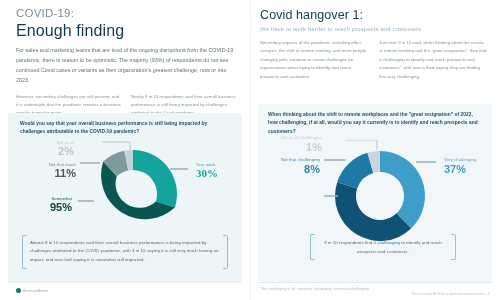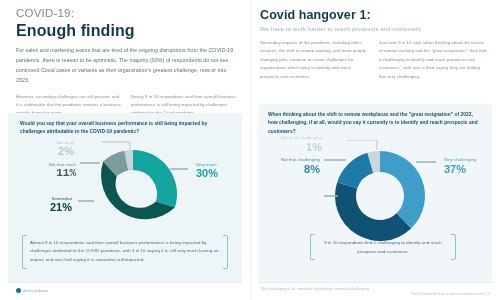--- a/index.html
+++ b/index.html
@@ -13,21 +13,21 @@
   .page{position:relative;width:250px;height:300px;background:#ffffff;box-sizing:border-box;}
   .page.left{padding:0;}
   .gutter{position:absolute;left:0;top:0;width:1px;height:300px;background:#eef2f4;}
 
   
   .kicker{
     font-size:11.5px;color:#7b8c94;letter-spacing:.2px;
     font-weight:400;line-height:1.15;
   }
   .headline{
-    font-size:16px;color:#123b4a;font-weight:700;letter-spacing:.1px;
+    font-size:16px;color:#123b4a;font-weight:400;letter-spacing:.1px;
     line-height:1.2;margin-top:1px;
   }
   .headline.r{font-size:12.5px;color:#123b4a;}
   .subhead{
     font-size:6px;color:#9fb3bc;margin-top:3px;letter-spacing:.1px;
   }
   .head-pad{padding:7px 14px 0 16px;}
   .head-pad.r{padding:7px 12px 0 10px;}
 
   
@@ -58,21 +58,21 @@
 
   
   .lab{position:absolute;line-height:1.05;}
   .lab .t{font-size:4.2px;letter-spacing:.1px;display:block;}
   .lab .v{font-size:11px;font-weight:bold;display:block;margin-top:1px;}
   .lab.right-al{text-align:right;}
   .lab.left-al{text-align:left;}
 
   
   .c-grey .t{color:#b9c6cc;} .c-grey .v{color:#b9c6cc;}
-  .c-sage .t{color:#6d8b8d;} .c-sage .v{color:#3f5c60;font-family:Liberation Mono, monospace;}
+  .c-sage .t{color:#6d8b8d;} .c-sage .v{color:#3f5c60;}
   .c-deep .t{color:#0d5a55;} .c-deep .v{color:#08403e;}
   .c-teal .t{color:#1aa7a0;} .c-teal .v{color:#13a59d;}
 
   .b-grey .t{color:#c2ced4;} .b-grey .v{color:#c2ced4;}
   .b-mid  .t{color:#2f86b4;} .b-mid  .v{color:#2f86b4;}
   .b-dark .t{color:#10506f;} .b-dark .v{color:#0e4663;}
   .b-lite .t{color:#3f9ec9;} .b-lite .v{color:#3f9ec9;}
 
   
   .callout{
@@ -148,24 +148,24 @@
           <span class="v">2%</span>
         </div>
 
         <div class="lab right-al c-sage" style="left:6px;top:26px;width:62px;">
           <span class="t">Not that much</span>
           <span class="v">11%</span>
         </div>
 
         <div class="lab right-al c-deep" style="left:2px;top:60px;width:62px;">
           <span class="t">Somewhat</span>
-          <span class="v">21%</span>
-        </div>
-
-        <div class="lab left-al c-teal" style="left:188px;top:26px;width:56px;">
+          <span class="v">95%</span>
+        </div>
+
+        <div class="lab left-al c-teal" style="left:188px;top:26px;width:56px;font-family:Liberation Serif, serif;">
           <span class="t">Very much</span>
           <span class="v">30%</span>
         </div>
       </div>
 
       <div class="callout l">
         <span class="brk a"></span>
         <span class="brk b"></span>
         <span>Almost 9 in 10 respondents said their overall business performance is being impacted by challenges attributed to the COVID pandemic, with 3 in 10 saying it is still very much having an impact, and over half saying it is somewhat still impacted.</span>
       </div>

